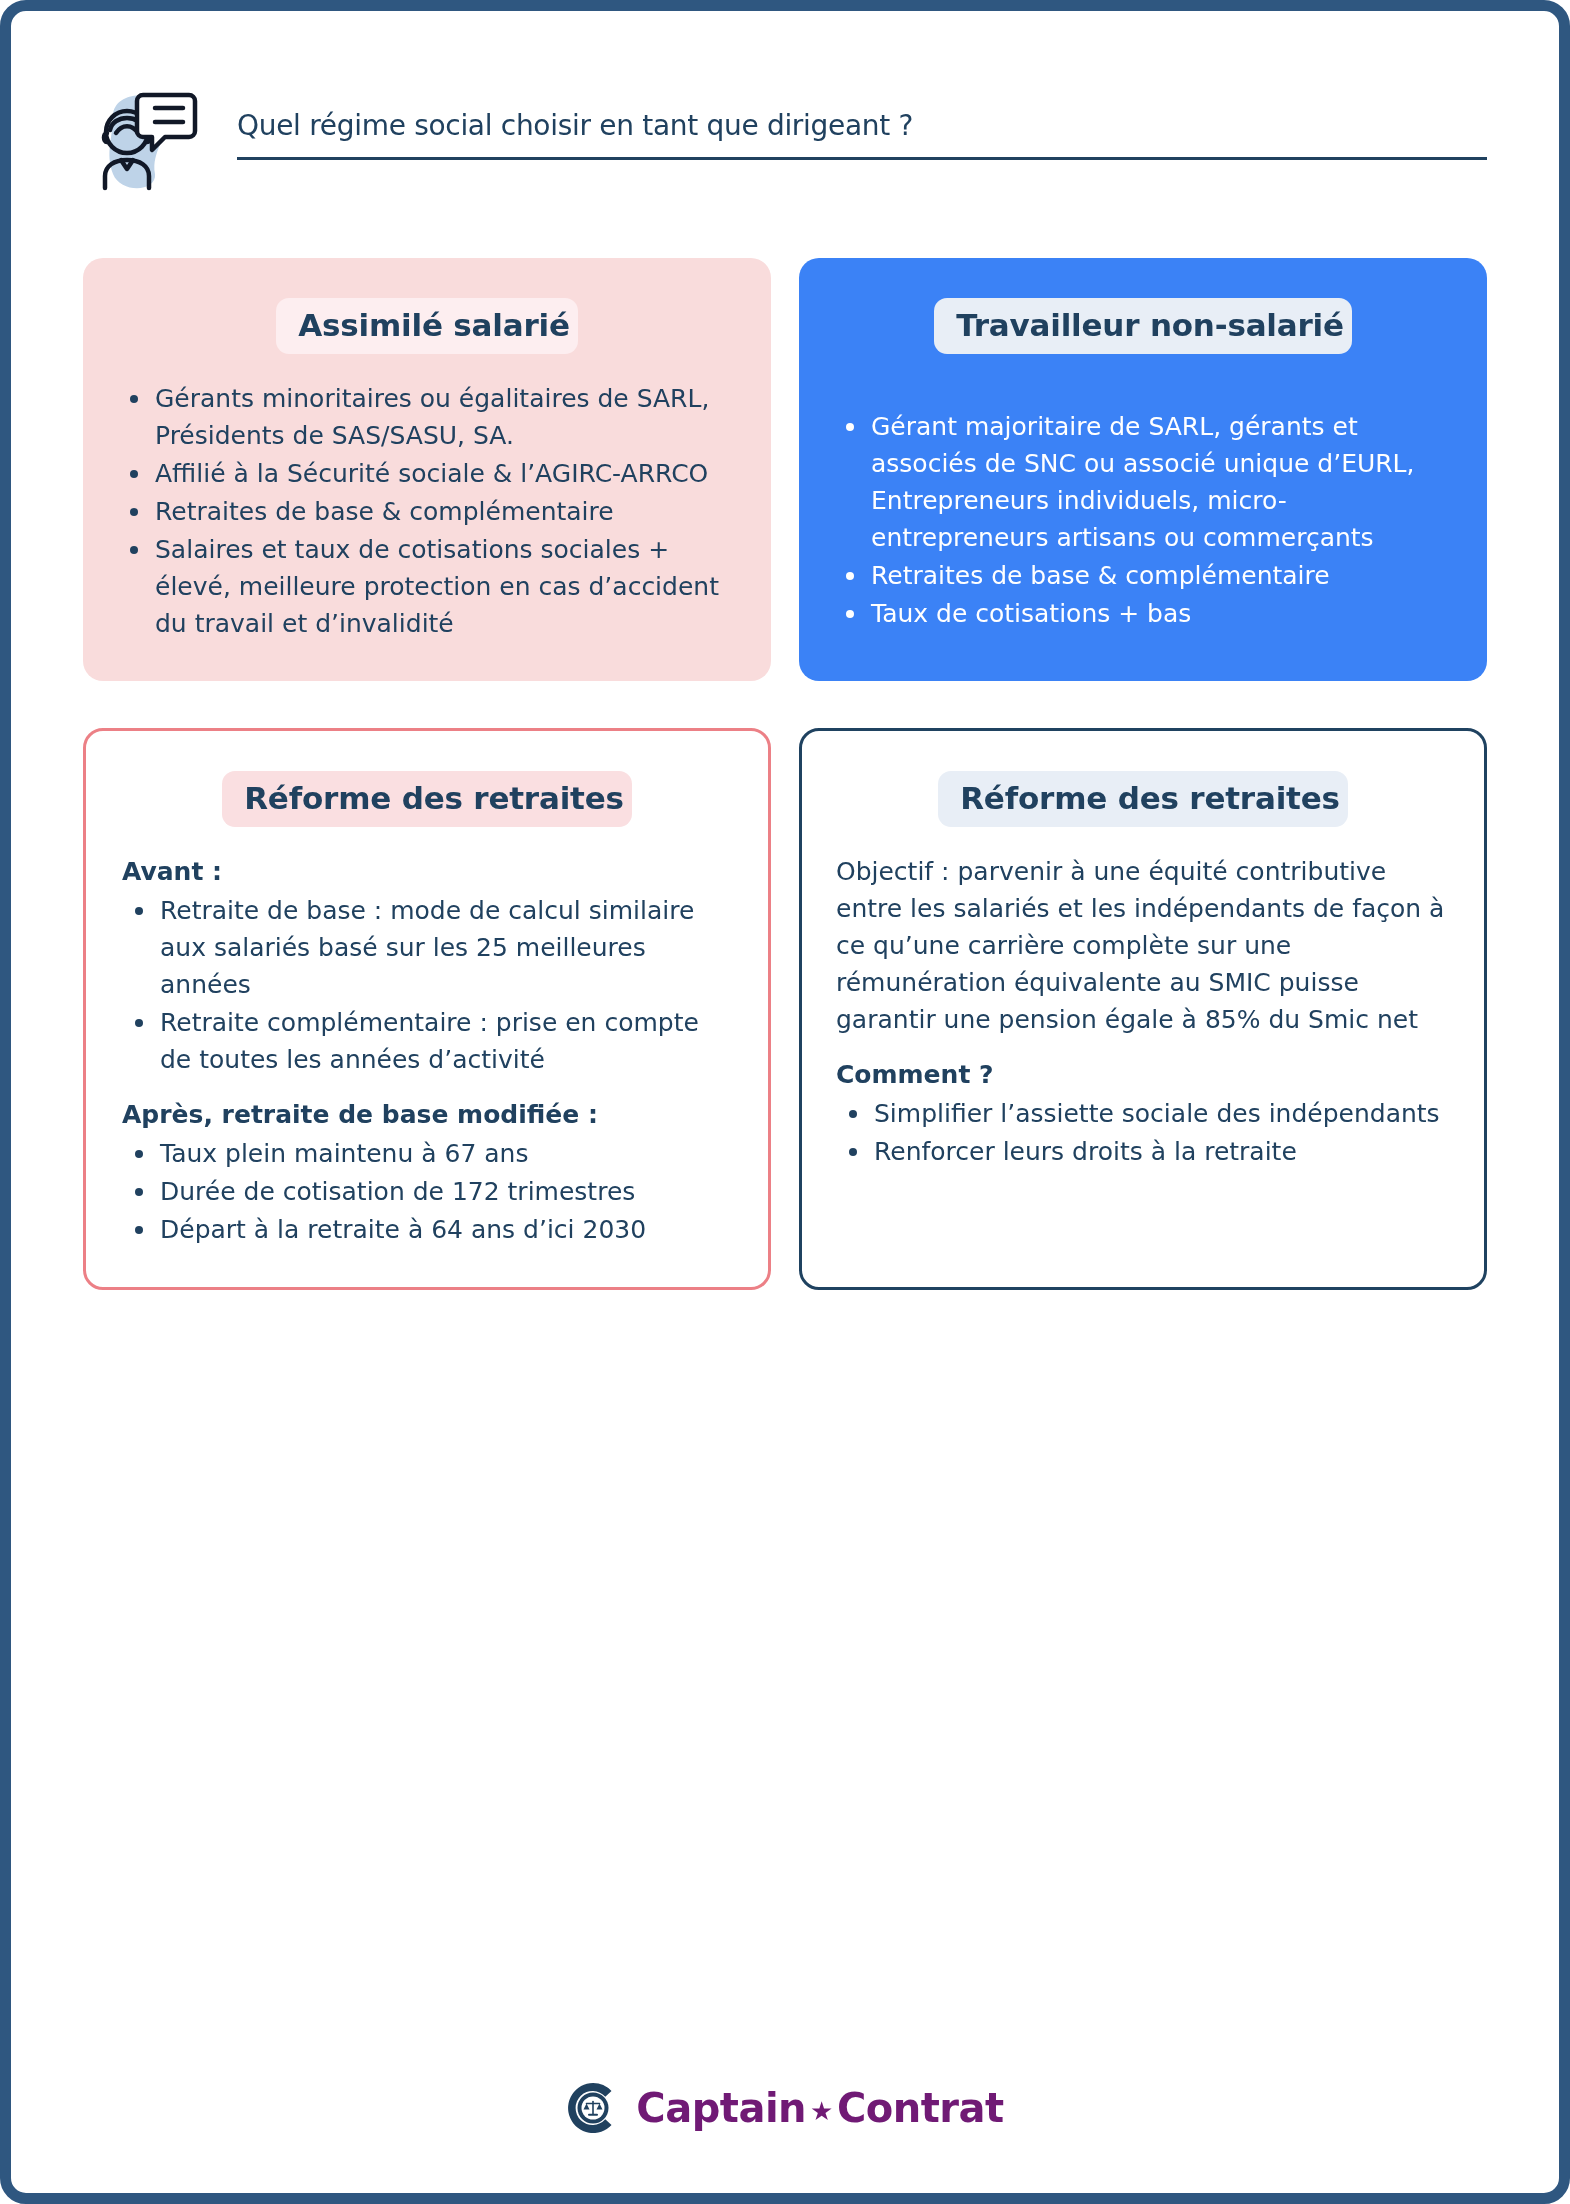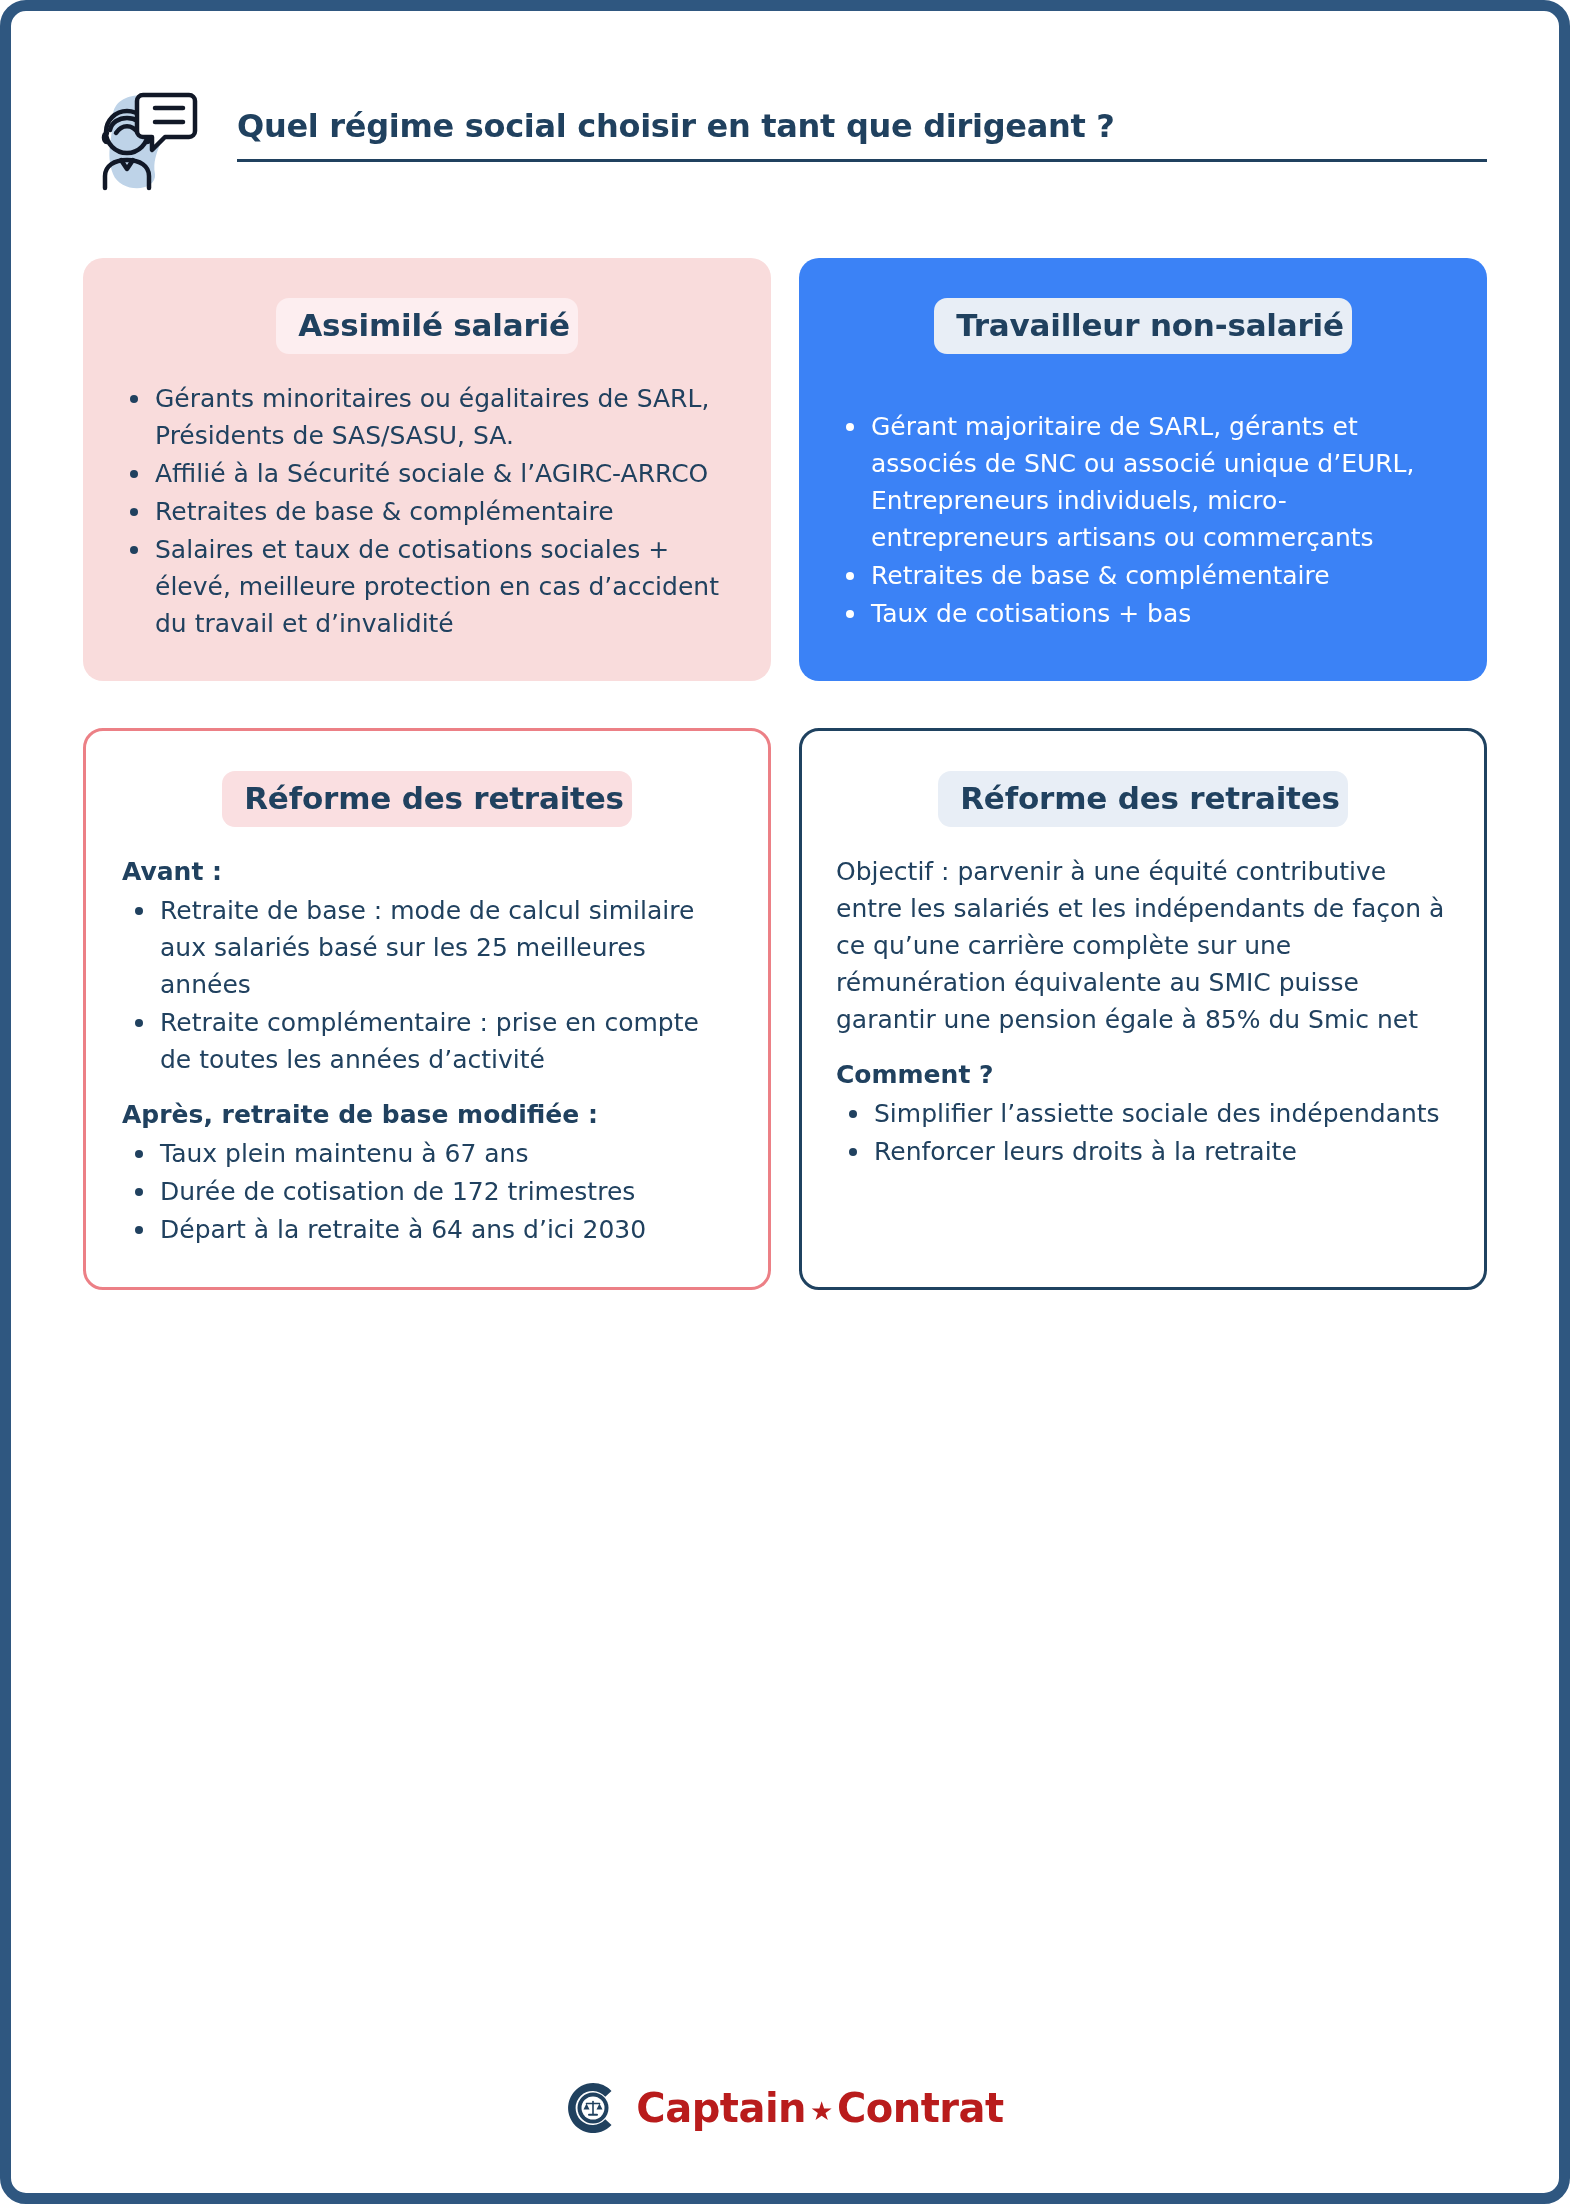--- a/index.html
+++ b/index.html
@@ -33,22 +33,22 @@
     position: relative;
     width: 118px; height: 118px;
     flex: 0 0 118px;
   }
   .header-icon svg { display: block; }
   .header-title-wrap {
     flex: 1 1 auto;
     padding-bottom: 4px;
   }
   .header-title {
-    font-size: 32px;
-    font-weight: bold;
+    font-size: 28px;
+    font-weight: normal;
     color: #20415f;
     letter-spacing: -0.3px;
     line-height: 1.15;
     padding-left: 14px;
   }
   .header-rule {
     margin-top: 14px;
     margin-left: 14px;
     height: 3px;
     background: #20415f;
@@ -146,21 +146,21 @@
     bottom: 58px;
     display: flex;
     align-items: center;
     justify-content: center;
     gap: 16px;
   }
   .logo-mark { width: 54px; height: 54px; flex: 0 0 54px; }
   .logo-text {
     font-size: 40px;
     font-weight: bold;
-    color: #b91c1c;
+    color: #701a75;
     letter-spacing: -0.5px;
     white-space: nowrap;
     text-align: right;
   }
   .logo-star { font-size: 26px; vertical-align: middle; padding: 0 4px; }
 </style>
 </head>
 <body>
 
 <div class="page">

